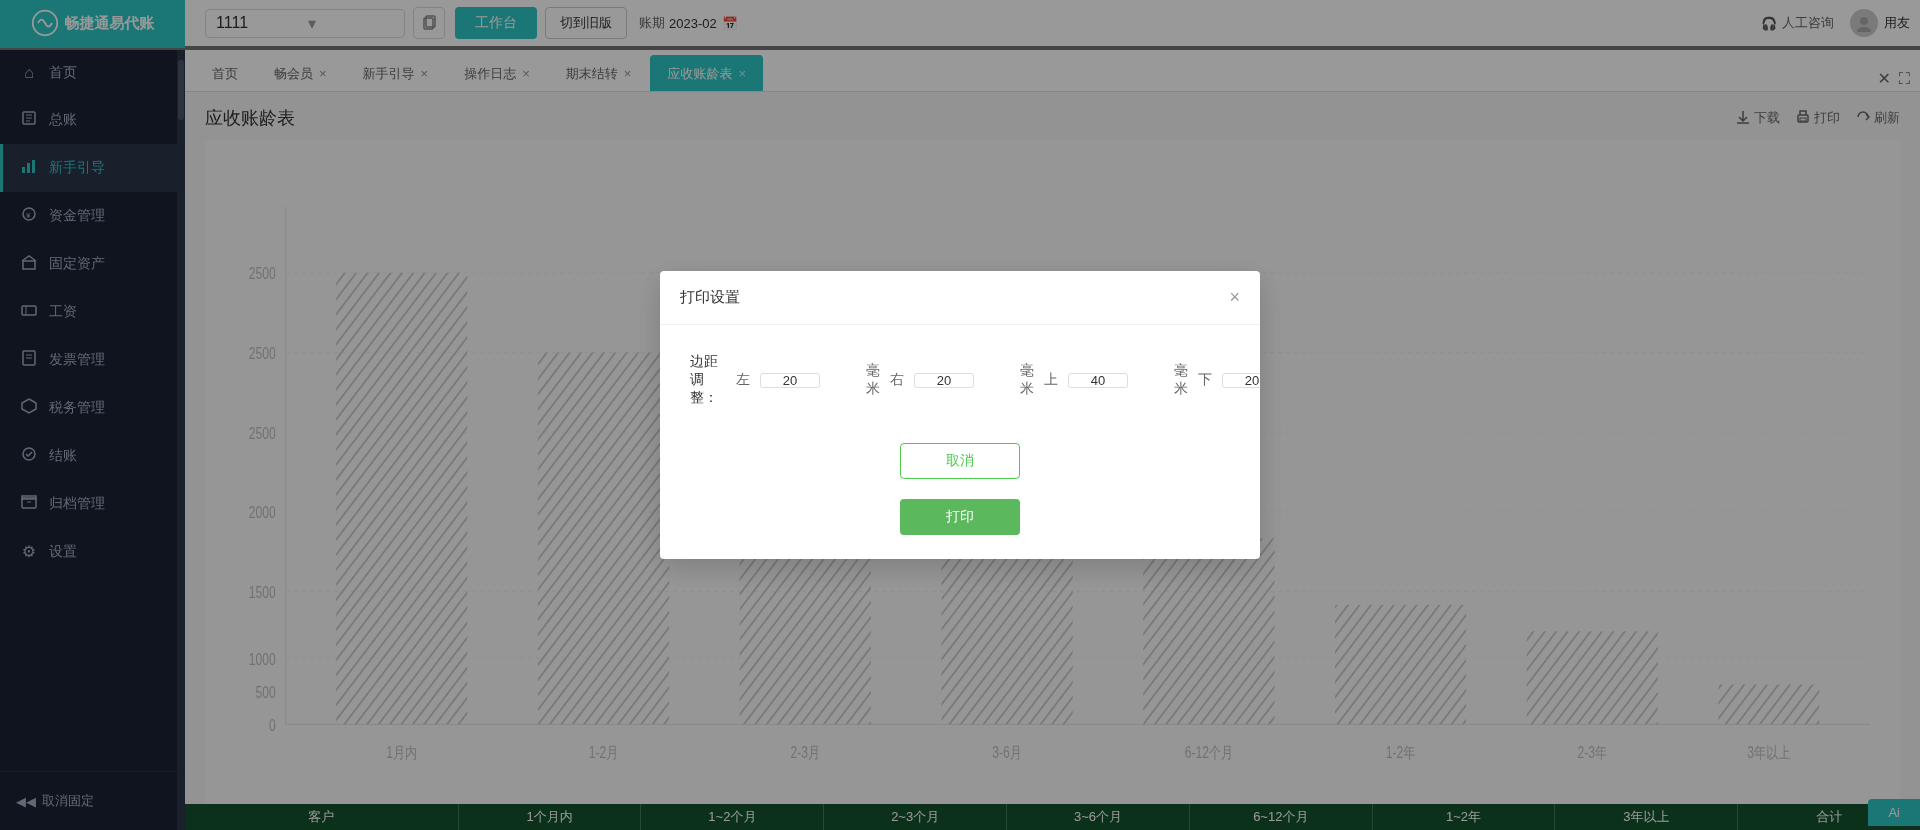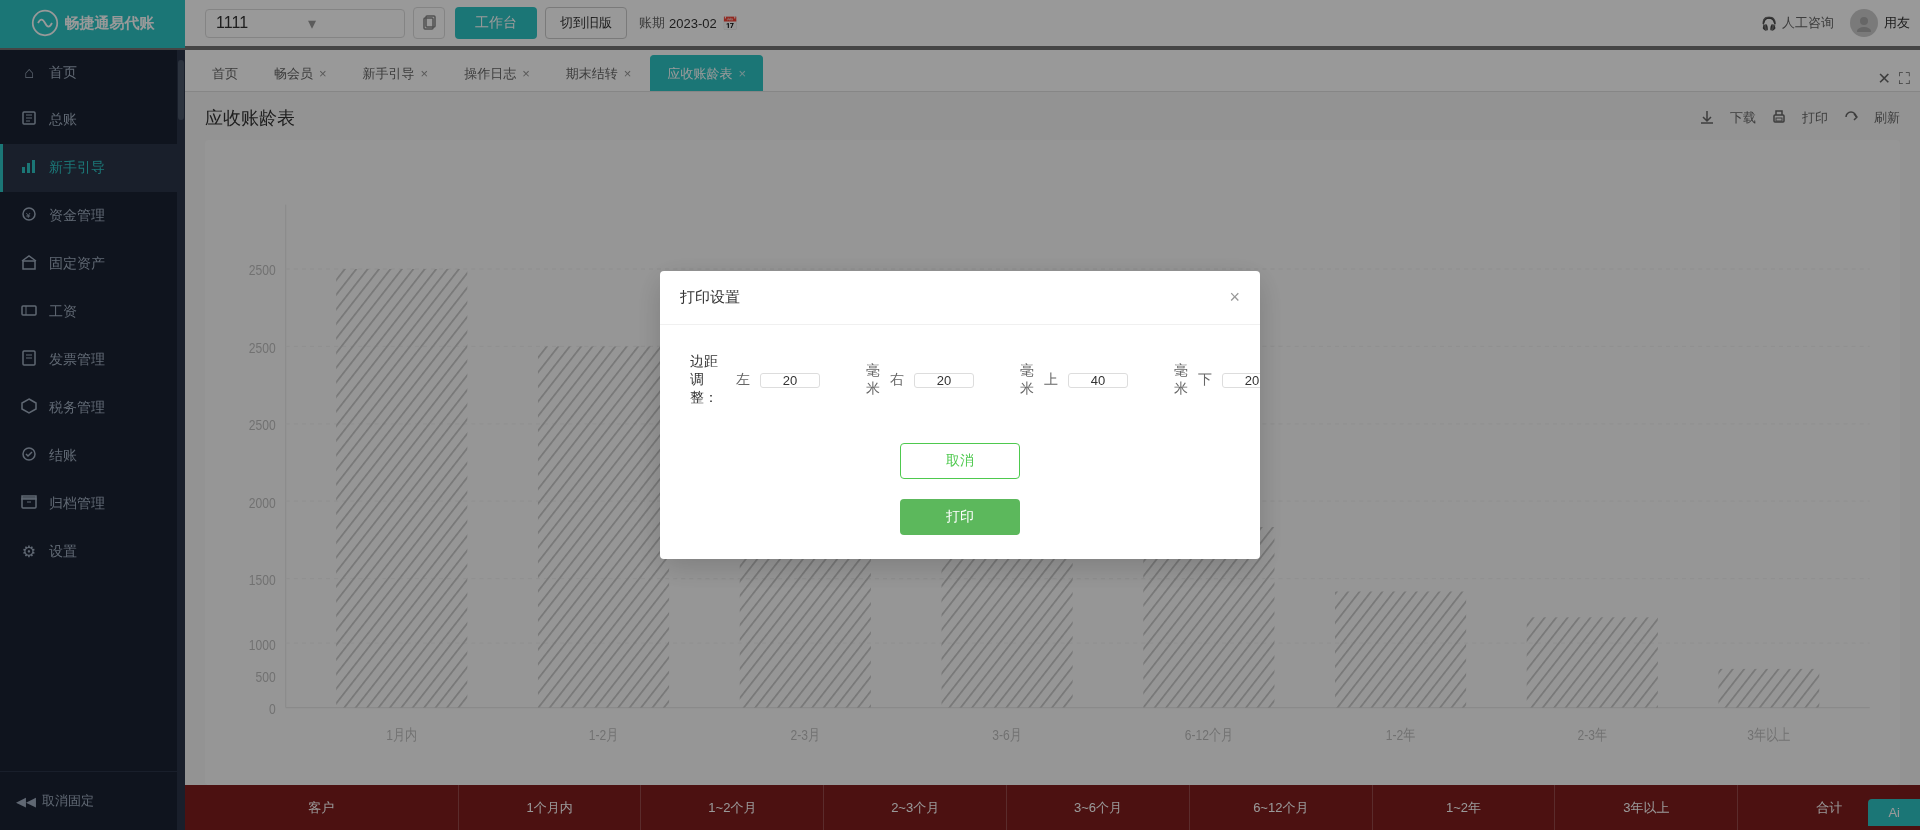--- a/index.html
+++ b/index.html
@@ -237,39 +237,39 @@
     }
     .page-title { font-size: 18px; color: #333; font-weight: 500; }
     .page-actions {
       display: flex;
       align-items: center;
       gap: 16px;
       color: #666;
       font-size: 13px;
     }
     .page-action-btn {
-      display: flex; align-items: center; gap: 16px;
+      display: flex; align-items: center; gap: 4px;
       cursor: pointer; color: #666;
     }
 
     
     .chart-area {
       flex: 1;
       margin: 0 20px;
       background: #fff;
       border-radius: 4px;
       position: relative;
       overflow: hidden;
       opacity: 0.6;
     }
 
     
     .bottom-table {
-      height: 45px;
-      background: #7f1d1d;
+      height: 26px;
+      background: #14532d;
       display: flex;
       align-items: center;
       flex-shrink: 0;
     }
     .table-col {
       flex: 1;
       text-align: center;
       color: #fff;
       font-size: 13px;
       border-right: 1px solid rgba(255,255,255,0.2);

